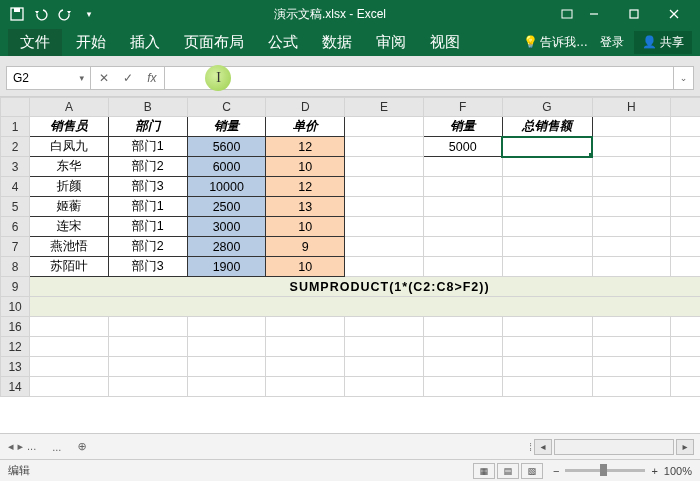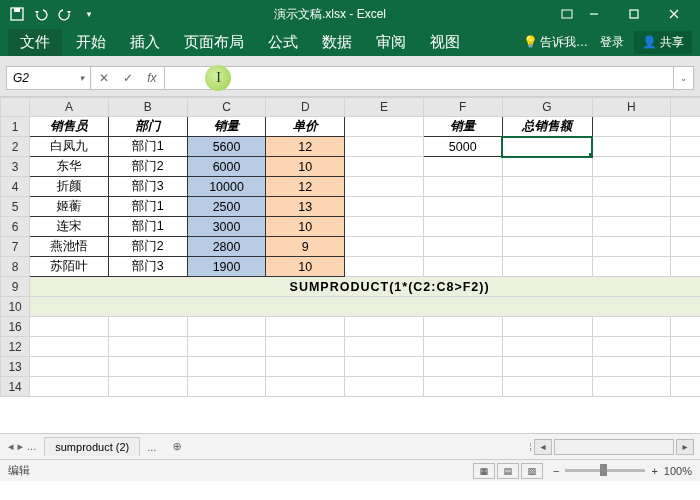--- a/index.html
+++ b/index.html
@@ -11,21 +11,21 @@
   .titlebar .winctrl { display:flex; gap:0; }
   .titlebar .winctrl .wbtn { width:40px; height:28px; display:flex; align-items:center; justify-content:center; }
   .ribbon { background:#0f6b3f; height:28px; display:flex; align-items:center; color:#fff; padding:0 8px; gap:4px; }
   .ribbon .tab { padding:4px 10px; font-size:15px; cursor:pointer; }
   .ribbon .filetab { background:#115c37; padding:4px 12px; }
   .ribbon .spacer { flex:1; }
   .ribbon .right { display:flex; gap:2px; align-items:center; font-size:12px; }
   .ribbon .share { background:#0a5a33; padding:3px 8px; display:flex; align-items:center; gap:3px; }
   .formulabar-wrap { border-bottom:1px solid #d0d0d0; background:#e6e6e6; padding:6px 0 4px; }
   .formulabar { display:flex; align-items:center; height:24px; background:#fff; margin:4px 6px 2px; border:1px solid #c0c0c0; }
-  .namebox { width:84px; padding:0 6px; font-size:12px; border-right:1px solid #c0c0c0; height:100%; display:flex; align-items:center;font-style:italic; }
+  .namebox { width:84px; padding:0 6px; font-size:12px; border-right:1px solid #c0c0c0; height:100%; display:flex; align-items:center; }
   .namebox .dd { margin-left:auto; color:#666; font-size:9px; }
   .fbtns { display:flex; align-items:center; padding:0 8px; gap:14px; color:#666; border-right:1px solid #c0c0c0; height:100%; }
   .fbtns .fx { font-style:italic; }
   .fbar-input { flex:1; height:100%; display:flex; align-items:center; position:relative; }
   .cursor-ball { width:26px; height:26px; border-radius:50%; background:radial-gradient(circle at 40% 40%, #d5f0a0, #9ccf4e); position:absolute; left:40px; top:-2px; display:flex; align-items:center; justify-content:center; }
   .cursor-ball::after { content:"I"; color:#333; font-family:serif; font-size:14px; }
   .fbar-expand { width:20px; border-left:1px solid #c0c0c0; height:100%; display:flex; align-items:center; justify-content:center; color:#666; font-size:9px; }
   .gridwrap { position:relative; height:336px; overflow:hidden; }
   table.grid { border-collapse:collapse; table-layout:fixed; width:750px; }
   table.grid th, table.grid td { border:1px solid #d4d4d4; height:20px; font-size:12.5px; text-align:center; padding:0; overflow:hidden; }
@@ -348,21 +348,20 @@
       </tbody>
     </table>
 </div>
 
 <div class="tabstrip">
   <div class="nav">
     <span>◂</span>
     <span>▸</span>
     <span>...</span>
   </div>
-  <div class="sheet inactive">sumproduct (2)</div>
   <div class="dots">...</div>
   <span style="padding:0 8px;color:#666;">⊕</span>
   <div class="hscroll">
     <span style="color:#888;">⁞</span>
     <div class="btn">◂</div>
     <div class="track"></div>
     <div class="btn">▸</div>
   </div>
 </div>
 

